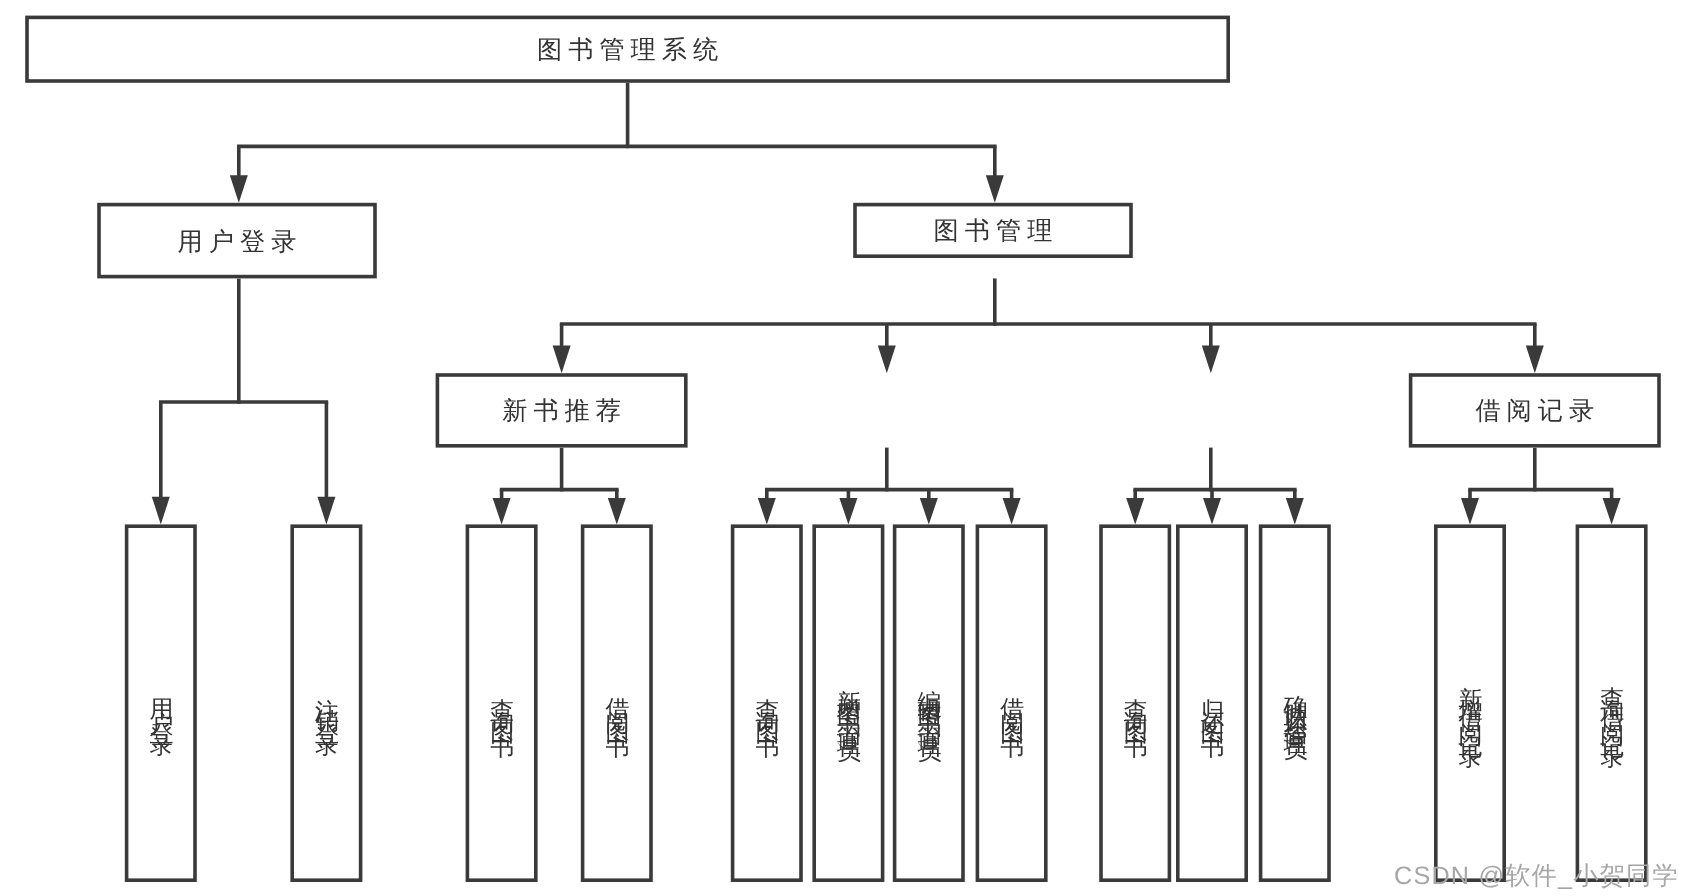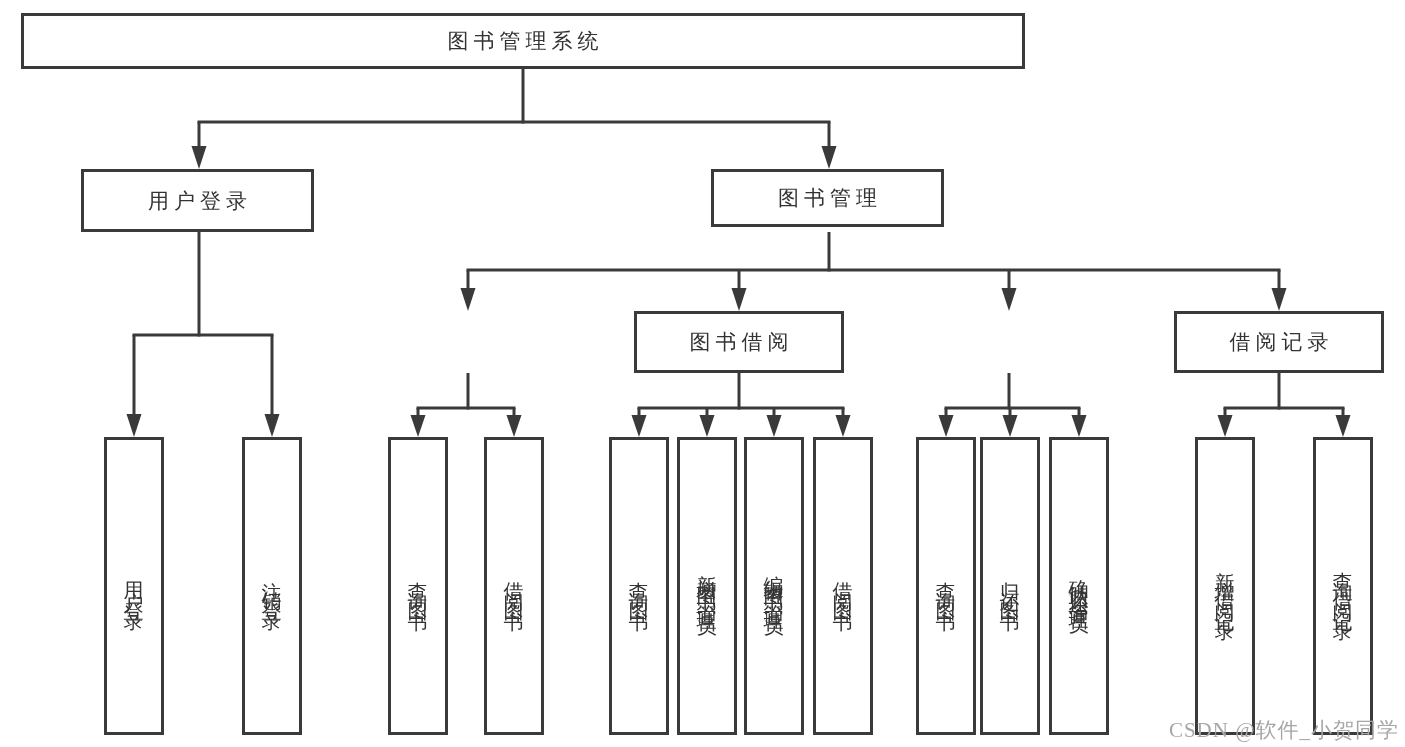--- a/index.html
+++ b/index.html
@@ -3,21 +3,21 @@
 <meta charset="utf-8">
 <style>
   :root{
     --line:#3a3a3a; --box-border:#3a3a3a; --box-fill:#ffffff;
     --text:#333333; --watermark:#a6a6a6; --background:#ffffff;
   }
   html,body{margin:0;padding:0;background:var(--background);}
   .canvas{
     position:relative;width:1405px;height:747px;overflow:hidden;
     background:var(--background);
-    font-family:Liberation Serif, serif;
+    font-family:Liberation Sans, sans-serif;
     color:var(--text);
   }
   .connectors{position:absolute;left:0;top:0;width:1405px;height:747px;}
   .connectors line{stroke:var(--line);stroke-width:3;}
   .connectors polygon{fill:var(--line);}
   .node{
     position:absolute;box-sizing:border-box;
     border:3px solid var(--box-border);background:var(--box-fill);
     display:flex;align-items:center;justify-content:center;
   }
@@ -99,26 +99,26 @@
     <polygon points="1335.5,415 1350.5,415 1343,437"></polygon>
   </svg>
 
   <div class="node" style="left:21px;top:13px;width:1004px;height:56px">
     <span class="hlabel">图书管理系统</span>
   </div>
 
   <div class="node" style="left:81px;top:169px;width:233px;height:63px">
     <span class="hlabel">用户登录</span>
   </div>
-  <div class="node" style="left:711px;top:169px;width:233px;height:58px">
+  <div class="node" style="left:711px;top:169px;width:233px;height:46px">
     <span class="hlabel">图书管理</span>
   </div>
 
-  <div class="node" style="left:634px;top:311px;width:210px;height:62px">
-    <span class="hlabel">图书借阅</span>
+  <div class="node" style="left:363px;top:311px;width:210px;height:62px">
+    <span class="hlabel">新书推荐</span>
   </div>
   <div class="node" style="left:1174px;top:311px;width:210px;height:62px">
     <span class="hlabel">借阅记录</span>
   </div>
 
   <div class="node leaf" style="left:104px;top:437px;width:60px;height:298px">
     <span class="vlabel">用户登录</span>
   </div>
   <div class="node leaf" style="left:242px;top:437px;width:60px;height:298px">
     <span class="vlabel">注销登录</span>

